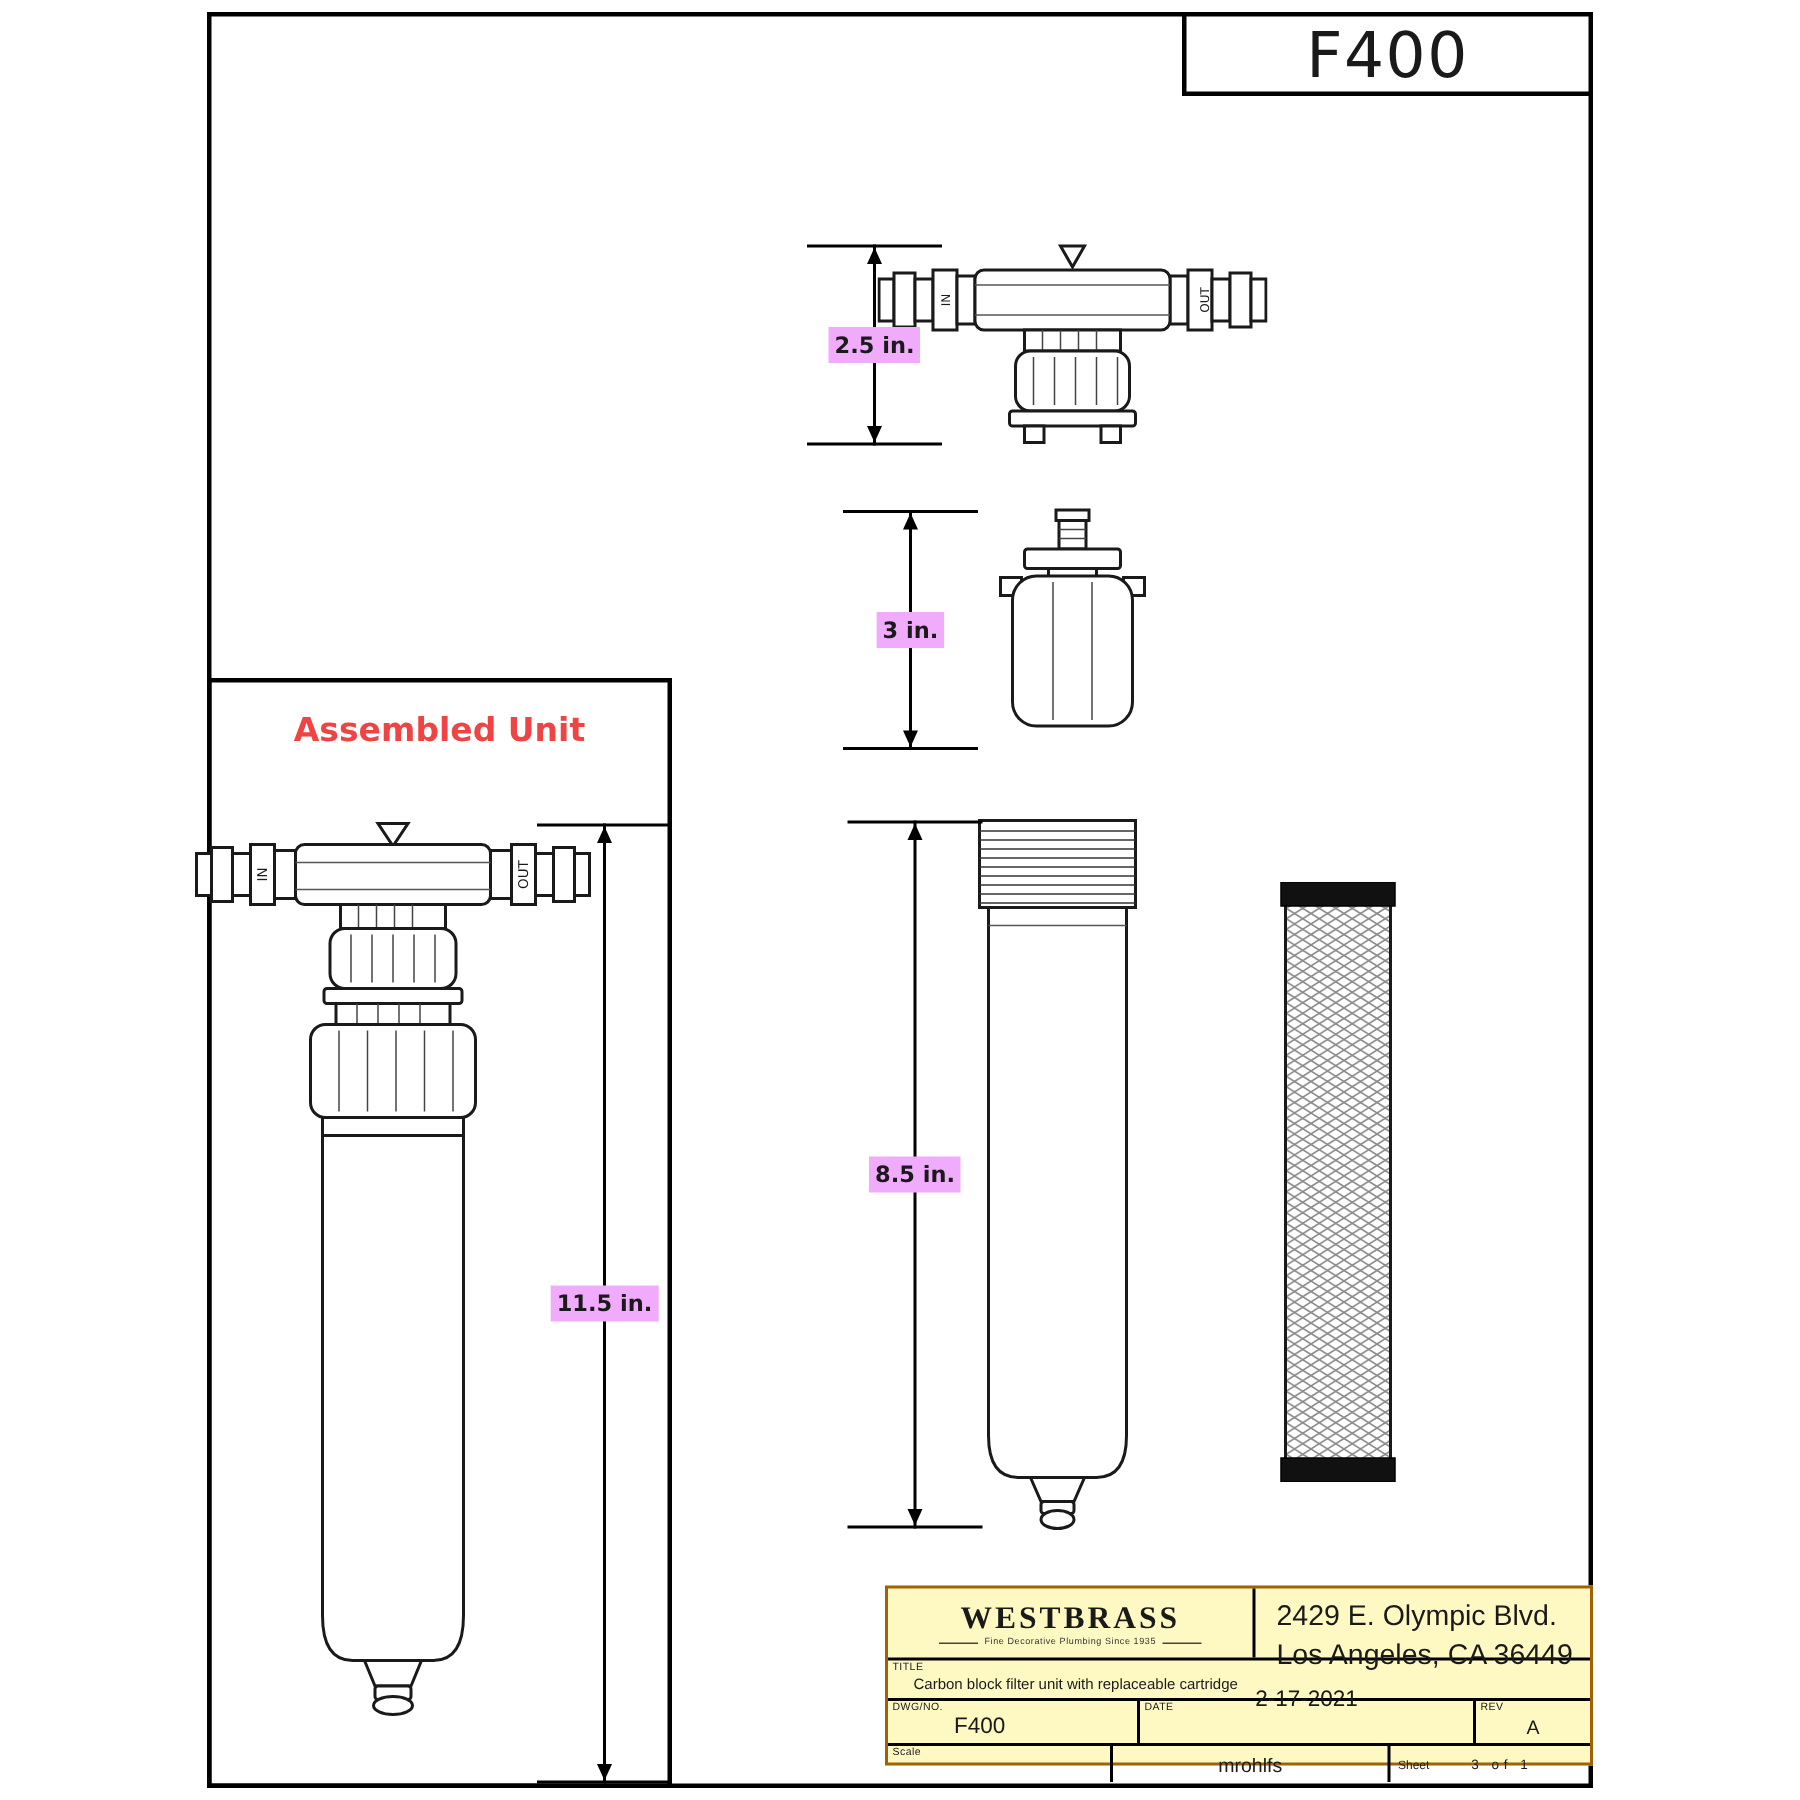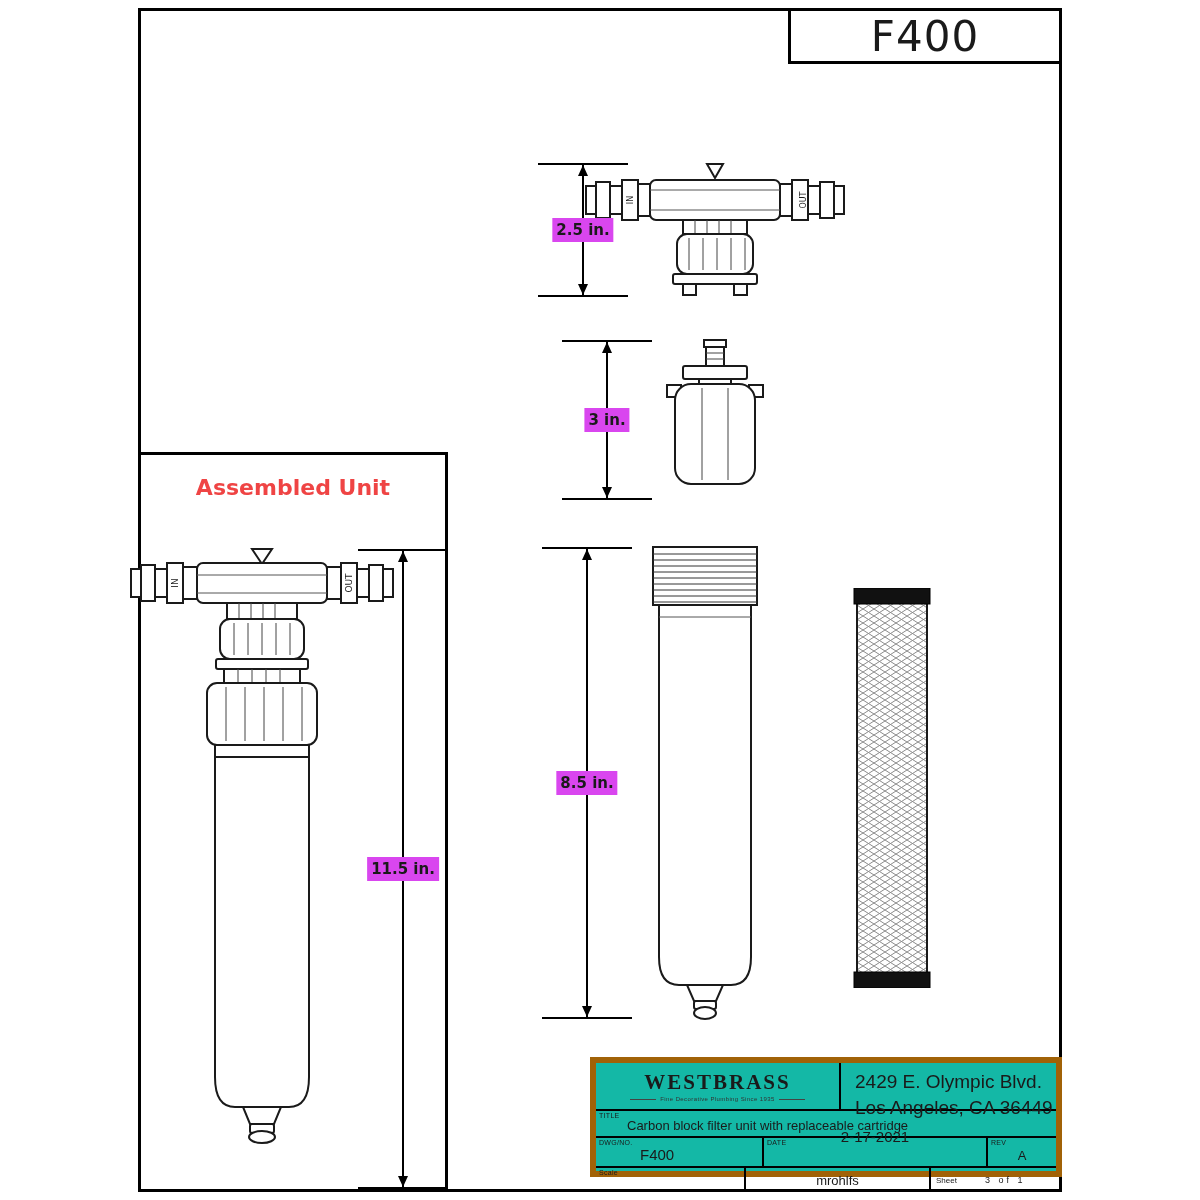--- a/index.html
+++ b/index.html
@@ -21,36 +21,36 @@
 
   
   .dim { position:absolute; width:90px; }
   .dim .vline { position:absolute; left:44px; top:0; bottom:0; width:2px; background:#000; }
   .dim .tick { position:absolute; left:0; right:0; height:2px; background:#000; }
   .dim .tick.t { top:0; }
   .dim .tick.b { bottom:0; }
   .dim .arr { position:absolute; left:40px; width:0; height:0; border-left:5px solid transparent; border-right:5px solid transparent; }
   .dim .arr.up { top:2px; border-bottom:11px solid #000; }
   .dim .arr.down { bottom:2px; border-top:11px solid #000; }
-  .dim .lbl { position:absolute; left:45px; top:50%; transform:translate(-50%,-50%); background:#d946ef;
+  .dim .lbl { position:absolute; left:45px; top:50%; transform:translate(-50%,-50%); background:#f0abfc;
               padding:3px 4px; font-size:15px; font-weight:bold; white-space:nowrap; color:#1a1a1a; }
 
   
-  .tb { position:absolute; left:590px; top:1057px; width:472px; height:120px; border:6px solid #a16207;
-        background:#14b8a6; font-family:"Liberation Sans", sans-serif; color:#1a1a1a; }
+  .tb { position:absolute; left:590px; top:1057px; width:472px; height:120px; border:2px solid #a16207;
+        background:#fef9c3; font-family:"Liberation Sans", sans-serif; color:#1a1a1a; }
   .tb-row1 { display:flex; height:48px; border-bottom:2px solid #000; }
   .tb-logo { width:245px; border-right:2px solid #000; display:flex; flex-direction:column; align-items:center; justify-content:center; gap:1px; }
   .tb-company { font-family:"Liberation Serif", serif; font-weight:bold; font-size:21px; letter-spacing:2px; }
   .tb-tagline-row { display:flex; align-items:center; gap:4px; }
   .tb-tagline-row .tl { width:26px; height:1px; background:#444; }
   .tb-tagline { font-size:6px; letter-spacing:.4px; color:#333; white-space:nowrap; }
   .tb-address { flex:1; padding:6px 0 0 14px; font-size:19px; line-height:1.35; }
   .tb-row2 { position:relative; height:27px; border-bottom:2px solid #000; }
   .mini { position:absolute; top:1px; left:3px; font-size:7px; letter-spacing:.3px; }
-  .tb-title { position:absolute; left:31px; bottom:3px; font-size:13px; white-space:nowrap; }
+  .tb-title { position:absolute; left:17px; bottom:3px; font-size:10px; white-space:nowrap; }
   .tb-row3 { display:flex; height:30px; border-bottom:2px solid #000; }
   .tb-cell { position:relative; display:flex; align-items:flex-end; }
   .c-dwg { width:168px; border-right:2px solid #000; }
   .c-dwg .val { margin:0 0 3px 44px; font-size:15px; }
   .c-date { width:224px; border-right:2px solid #000; justify-content:center; }
   .c-date .val { margin-bottom:21px; font-size:15px; }
   .c-rev { flex:1; justify-content:center; }
   .c-rev .val { margin-bottom:3px; font-size:13px; }
   .tb-row4 { display:flex; height:24px; }
   .c-scale { width:150px; border-right:2px solid #000; position:relative; }
@@ -237,21 +237,21 @@
 
   <div class="dim" style="left:562px; top:340px; height:160px;">
     <div class="tick t"></div>
       <div class="tick b"></div>
     <div class="vline"></div>
     <div class="arr up"></div>
       <div class="arr down"></div>
     <span class="lbl">3 in.</span>
   </div>
 
-  <div class="dim" style="left:542px; top:547px; height:472px;">
+  <div class="dim" style="left:565px; top:547px; height:472px;">
     <div class="tick t"></div>
       <div class="tick b"></div>
     <div class="vline"></div>
     <div class="arr up"></div>
       <div class="arr down"></div>
     <span class="lbl">8.5 in.</span>
   </div>
 
   <div class="dim" style="left:358px; top:549px; height:640px;">
     <div class="tick t"></div>

